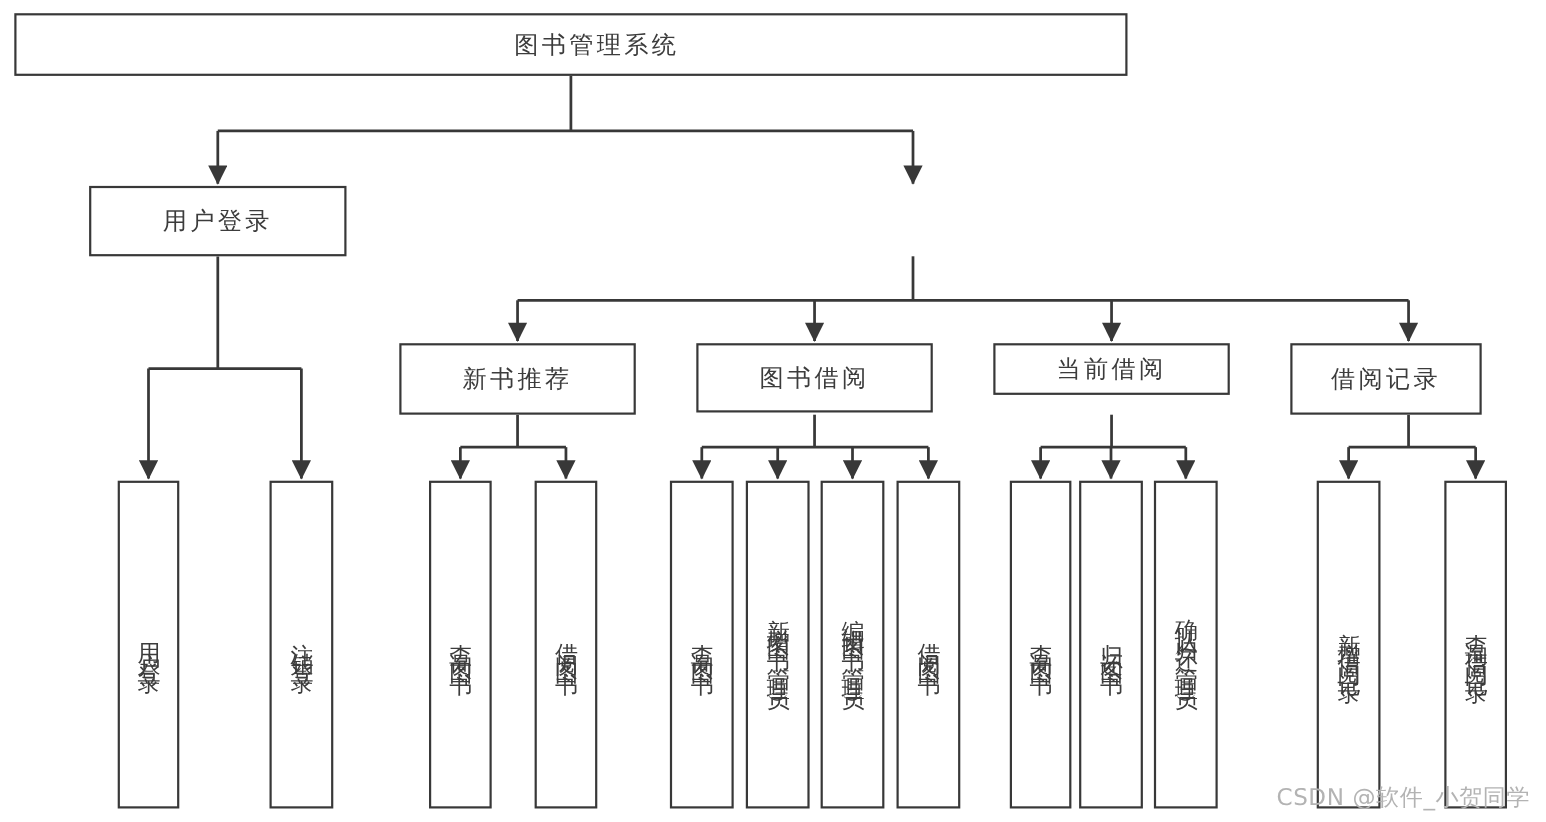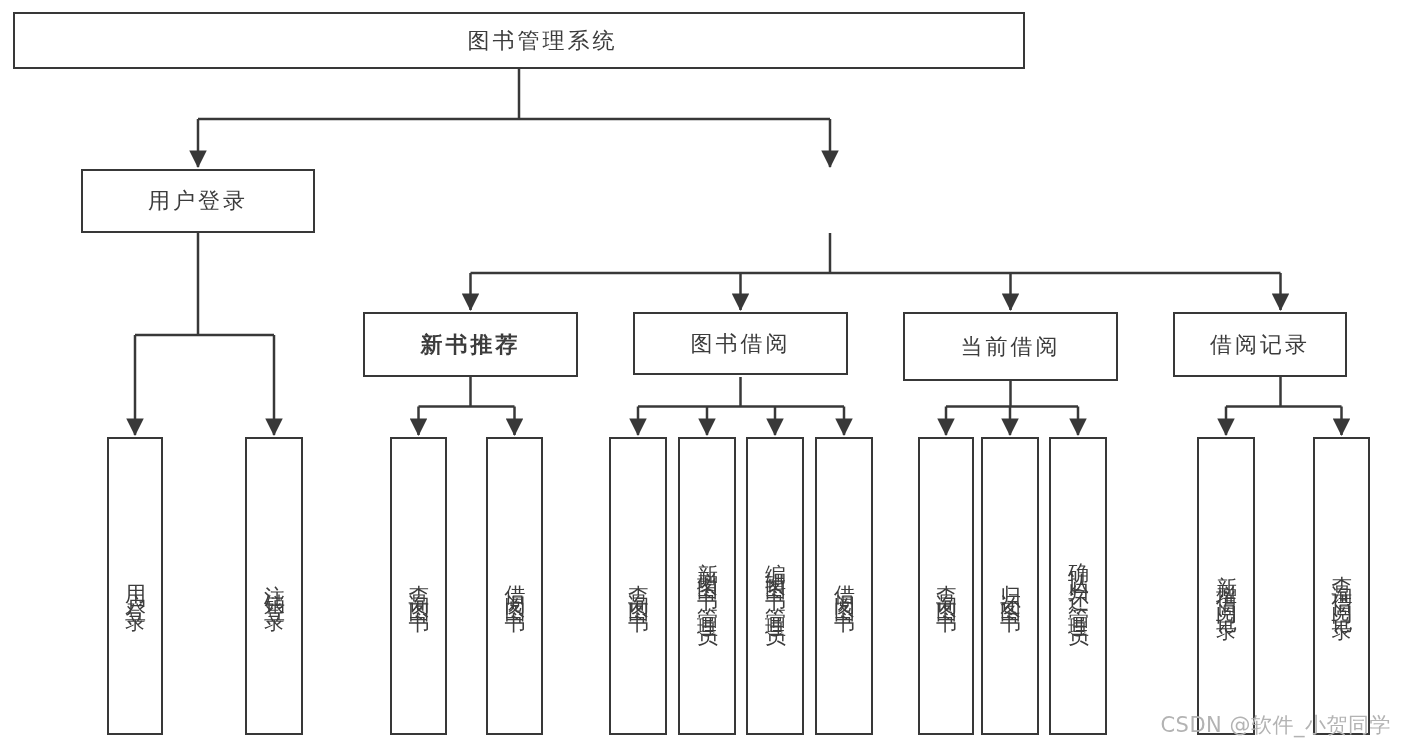--- a/index.html
+++ b/index.html
@@ -113,27 +113,27 @@
   </svg>
 
   <div class="node" style="left:13px; top:12px; width:1012px; height:57px;padding-left:47px;">
     <span class="hlabel">图书管理系统</span>
   </div>
 
   <div class="node" style="left:81px; top:169px; width:234px; height:64px;">
     <span class="hlabel">用户登录</span>
   </div>
 
-  <div class="node" style="left:363px; top:312px; width:215px; height:65px;font-weight:bold;">
+  <div class="node" style="left:363px; top:312px; width:215px; height:65px;">
     <span class="hlabel">新书推荐</span>
   </div>
   <div class="node" style="left:633px; top:312px; width:215px; height:63px;">
     <span class="hlabel">图书借阅</span>
   </div>
-  <div class="node" style="left:903px; top:312px; width:215px; height:69px;">
+  <div class="node" style="left:903px; top:312px; width:215px; height:47px;">
     <span class="hlabel">当前借阅</span>
   </div>
   <div class="node" style="left:1173px; top:312px; width:174px; height:65px;">
     <span class="hlabel">借阅记录</span>
   </div>
 
   <div class="node" style="left:107px; top:437px; width:56px; height:298px;">
     <span class="vlabel">用户登录</span>
   </div>
   <div class="node" style="left:245px; top:437px; width:58px; height:298px;">

